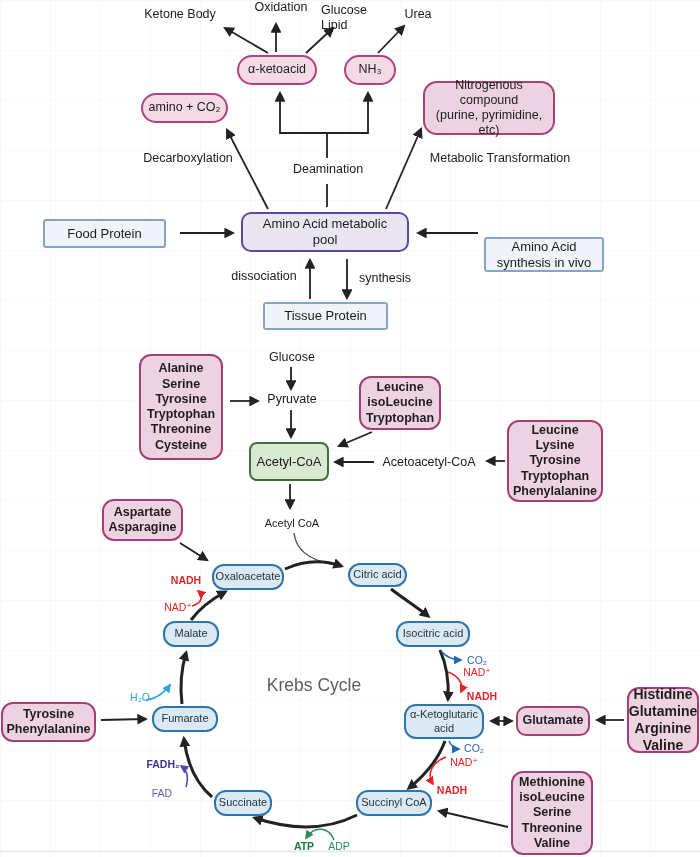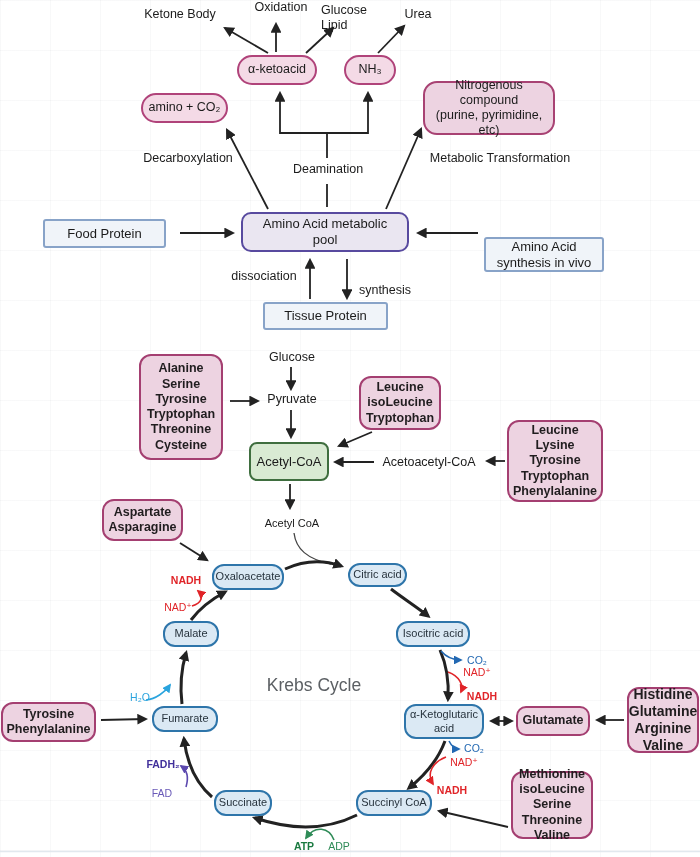--- a/index.html
+++ b/index.html
@@ -133,21 +133,21 @@
 (purine, pyrimidine, etc)</div>
   <div class="lbl" style="left:134px;top:151px;width:108px;">Decarboxylation</div>
   <div class="lbl" style="left:283px;top:162px;width:90px;">Deamination</div>
   <div class="lbl" style="left:422px;top:151px;width:156px;">Metabolic Transformation</div>
   <div class="box protein" style="left:43px;top:219px;width:123px;height:29px;">Food Protein</div>
   <div class="box pool" style="left:241px;top:212px;width:168px;height:40px;">Amino Acid metabolic
 pool</div>
   <div class="box protein" style="left:484px;top:217px;width:120px;height:35px;margin-top:20px;">Amino Acid
 synthesis in vivo</div>
   <div class="lbl" style="left:224px;top:269px;width:80px;">dissociation</div>
-  <div class="lbl" style="left:354px;top:283px;width:62px;">synthesis</div>
+  <div class="lbl" style="left:354px;top:271px;width:62px;">synthesis</div>
   <div class="box protein" style="left:263px;top:302px;width:125px;height:28px;">Tissue Protein</div>
 
   <div class="lbl" style="left:263px;top:350px;width:58px;">Glucose</div>
   <div class="lbl" style="left:261px;top:392px;width:62px;">Pyruvate</div>
   <div class="box pink-group" style="left:139px;top:354px;width:84px;height:106px;">Alanine
 Serine
 Tyrosine
 Tryptophan
 Threonine
 Cysteine</div>
@@ -167,21 +167,21 @@
 
   <div class="box pink-group" style="left:102px;top:499px;width:81px;height:42px;">Aspartate
 Asparagine</div>
   <div class="box pink-group" style="left:1px;top:702px;width:95px;height:40px;">Tyrosine
 Phenylalanine</div>
   <div class="box pink-group" style="left:516px;top:706px;width:74px;height:30px;border-radius:10px;">Glutamate</div>
   <div class="box pink-group" style="left:627px;top:687px;width:72px;height:66px;font-size:14px;">Histidine
 Glutamine
 Arginine
 Valine</div>
-  <div class="box pink-group" style="left:511px;top:771px;width:82px;height:68px;">Methionine
+  <div class="box pink-group" style="left:511px;top:771px;width:82px;height:84px;">Methionine
 isoLeucine
 Serine
 Threonine
 Valine</div>
 
   <div class="box blue-node" style="left:212px;top:564px;width:72px;height:26px;">Oxaloacetate</div>
   <div class="box blue-node" style="left:348px;top:563px;width:59px;height:24px;">Citric acid</div>
   <div class="box blue-node" style="left:396px;top:621px;width:74px;height:26px;">Isocitric acid</div>
   <div class="box blue-node" style="left:404px;top:704px;width:80px;height:35px;">α-Ketoglutaric
 acid</div>

